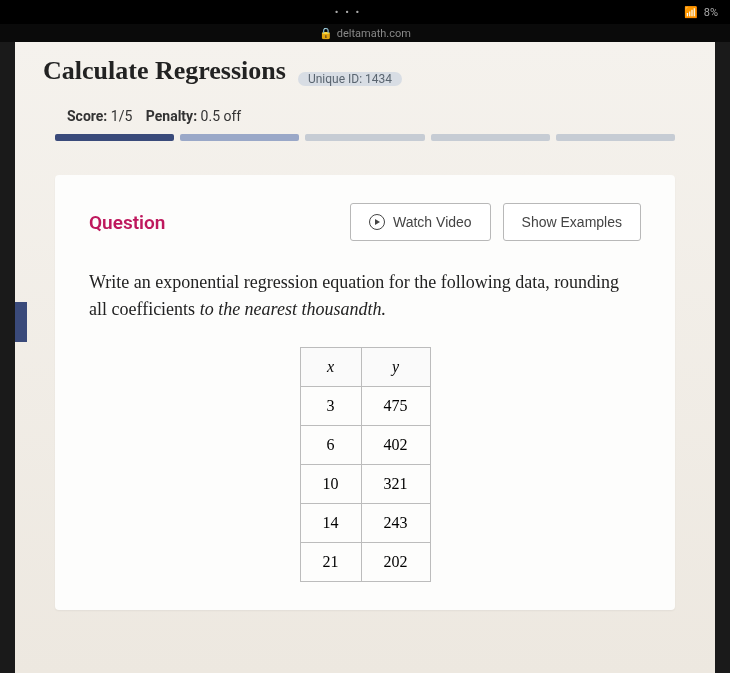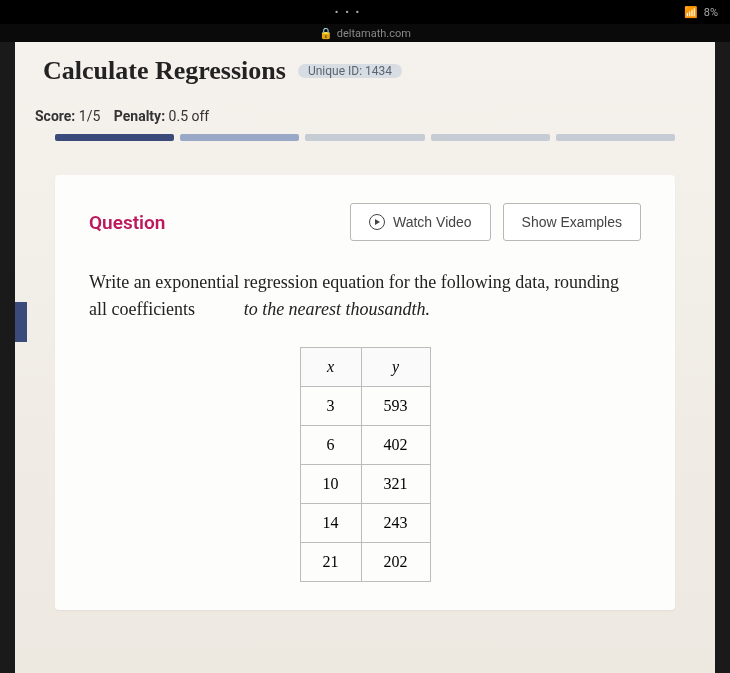--- a/index.html
+++ b/index.html
@@ -44,39 +44,39 @@
       right: 15px;
       bottom: 0;
       background: linear-gradient(180deg, #f5f2ed 0%, #ede8e0 100%);
       overflow: hidden;
     }
     .page-header {
       padding: 14px 28px 0 28px;
     }
     .title-row {
       display: flex;
-      align-items: center;
+      align-items: flex-end;
       gap: 12px;
       margin-bottom: 22px;
     }
     .page-title {
       font-family: Georgia, serif;
       font-size: 26px;
       font-weight: 700;
       color: #222;
     }
     .id-chip {
       background: #d8dde4;
       color: #5a6570;
       font-size: 12px;
       padding: 0 10px;
       border-radius: 12px;
     }
     .score-row {
-      padding: 0 20px;
+      padding: 0 52px;
       font-size: 14px;
       color: #333;
       margin-bottom: 10px;
     }
     .score-row b { font-weight: 700; }
     .penalty { margin-left: 10px; }
     .progress {
       display: flex;
       gap: 6px;
       padding: 0 40px 16px 40px;
@@ -138,21 +138,21 @@
       border-bottom: 3px solid transparent;
       margin-left: 1px;
     }
     .prompt {
       font-family: Georgia, serif;
       font-size: 18px;
       color: #222;
       line-height: 1.5;
       margin-bottom: 24px;
     }
-    .prompt em { font-style: italic; margin-left: 44px; }
+    .prompt em { font-style: italic; }
     .tbl-wrap { display: flex; justify-content: center; }
     table.data {
       border-collapse: collapse;
       font-family: Georgia, serif;
       font-size: 16px;
     }
     table.data th, table.data td {
       border: 1px solid #bcbcbc;
       padding: 10px 22px;
       text-align: center;
@@ -236,21 +236,21 @@
       <table class="data">
         <thead>
           <tr>
             <th>x</th>
             <th>y</th>
           </tr>
         </thead>
         <tbody id="table-body">
             <tr>
               <td>3</td>
-              <td>593</td>
+              <td>475</td>
             </tr>
             <tr>
               <td>6</td>
               <td>402</td>
             </tr>
             <tr>
               <td>10</td>
               <td>321</td>
             </tr>
             <tr>

